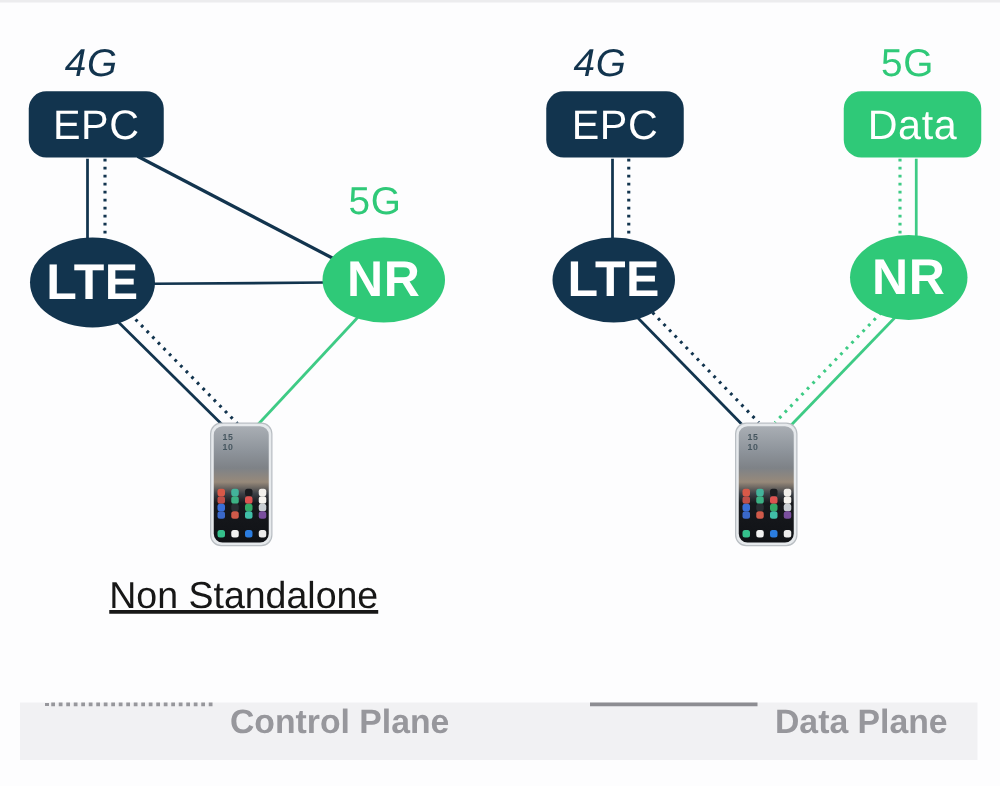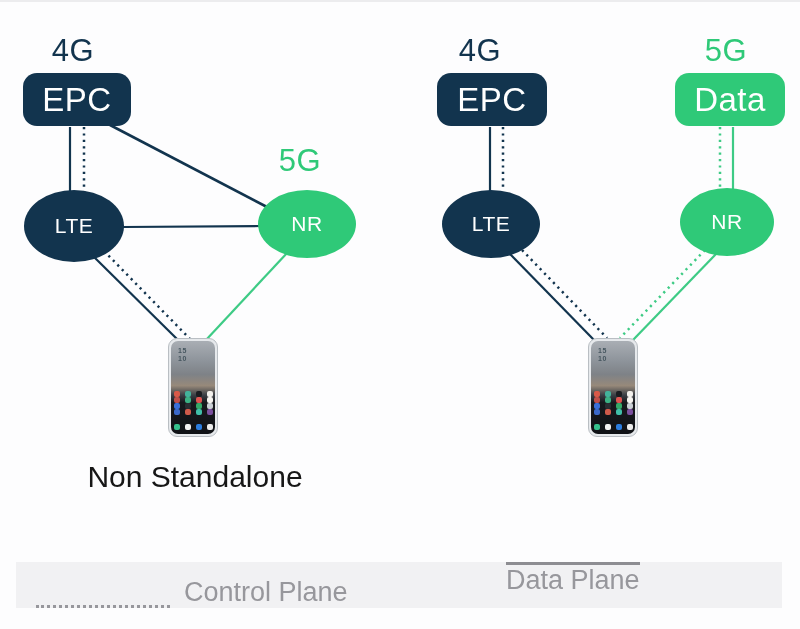--- a/index.html
+++ b/index.html
@@ -26,42 +26,42 @@
   .ln-navy{stroke:var(--navy);}
   .ln-green{stroke:var(--green-line);}
   .ln-solid{stroke-width:2.2;fill:none;}
   .ln-thick{stroke-width:2.6;}
   .ln-dotted{stroke-width:2.5;fill:none;stroke-dasharray:2.2 4.2;}
 
   .gen-label{
     position:absolute;width:70px;text-align:center;
     font-size:31px;font-weight:500;letter-spacing:.5px;
   }
-  .gen-4g{color:var(--navy);}
+  .gen-4g{color:var(--navy);font-style:italic;}
   .gen-5g{color:var(--green);}
 
   .node-box{
     position:absolute;border-radius:14px;color:#fff;
     display:flex;align-items:center;justify-content:center;
     font-size:33px;font-weight:400;letter-spacing:.5px;
   }
   .node-box.navy{background:var(--navy);}
   .node-box.green{background:var(--green);}
 
   .node-ellipse{
     position:absolute;border-radius:50%;color:#fff;
     display:flex;align-items:center;justify-content:center;
-    font-size:21px;font-weight:400;letter-spacing:.5px;
+    font-size:40px;font-weight:700;letter-spacing:.5px;
   }
   .node-ellipse.navy{background:var(--navy);}
   .node-ellipse.green{background:var(--green);}
 
   .caption{
     position:absolute;width:320px;text-align:center;
-    font-size:30px;color:var(--caption-text);
+    font-size:30px;color:var(--caption-text);text-decoration:underline;
   }
 
   
   .phone{
     position:absolute;width:50px;height:99px;
     background:#e6e9ec;border:1px solid #b9bec3;border-radius:9px;
     padding:2px;
   }
   .screen{
     width:100%;height:100%;border-radius:7px;overflow:hidden;
@@ -78,23 +78,23 @@
   .icon-area{margin-top:auto;padding:0 0 3px 0;display:flex;flex-direction:column;align-items:center;gap:4px;}
   .icon-row{display:flex;gap:5px;}
   .app-icon{width:6px;height:6px;border-radius:2px;display:inline-block;}
   .dock-row{display:flex;gap:5px;margin-top:5px;padding-bottom:1px;}
 
   
   .legend-band{
     position:absolute;left:16px;top:562px;width:766px;height:46px;
     background:var(--legend-band);
   }
-  .legend-item{position:absolute;top:0;height:100%;display:flex;align-items:flex-end;}
+  .legend-item{position:absolute;top:0;height:100%;display:flex;align-items:flex-start;font-weight:bold;}
   .legend-item.control{left:20px;}
-  .legend-item.data{left:476px;flex-direction:column;}
+  .legend-item.data{left:456px;}
   .legend-line-dotted{width:134px;border-top:3px dotted var(--legend-text);}
   .legend-line-solid{width:134px;border-top:3px solid var(--legend-line);}
   .legend-label{margin-left:14px;font-size:27px;color:var(--legend-text);}
 </style>
 </head>
 <body>
 
 <div class="stage">
   <div class="top-edge"></div>
 

